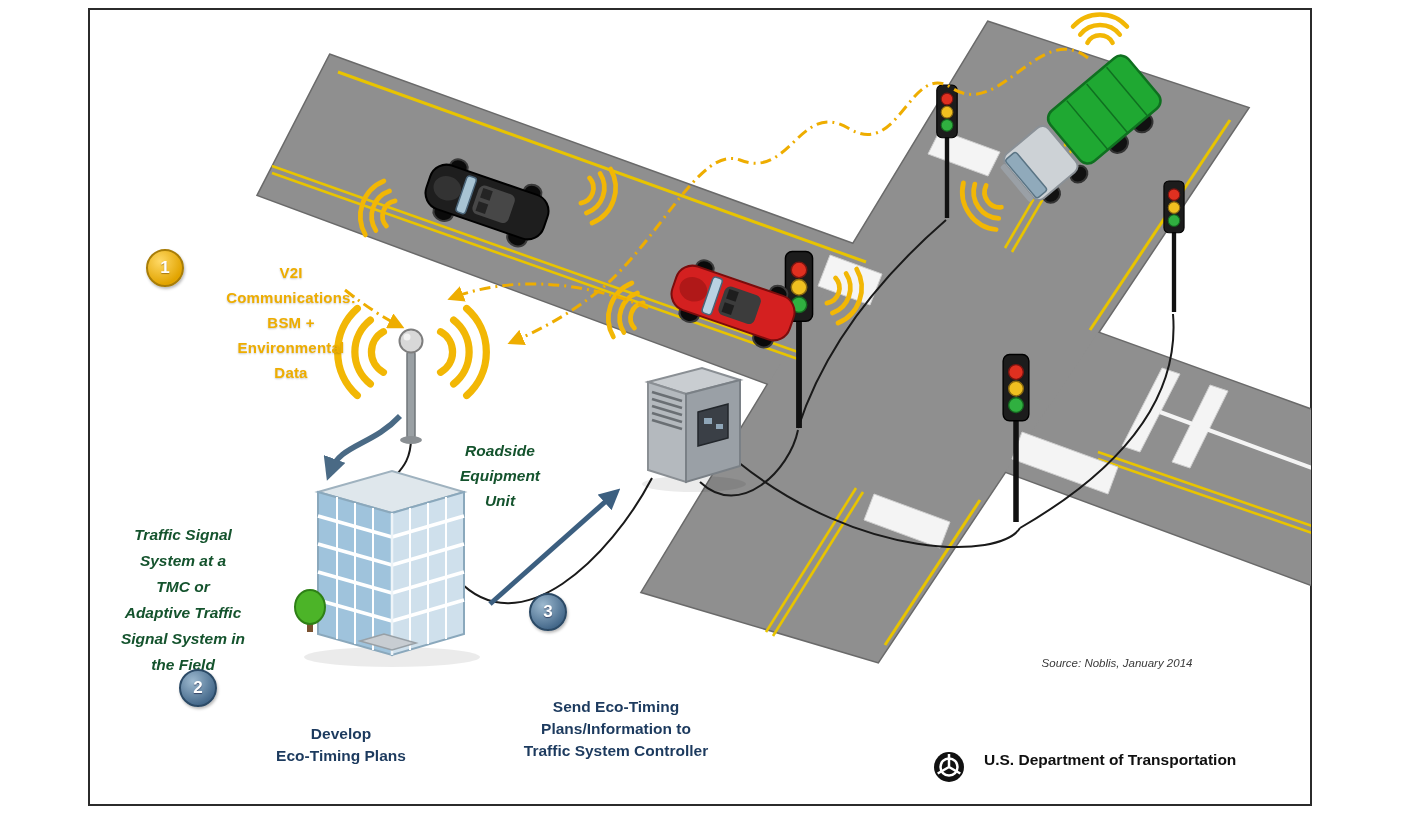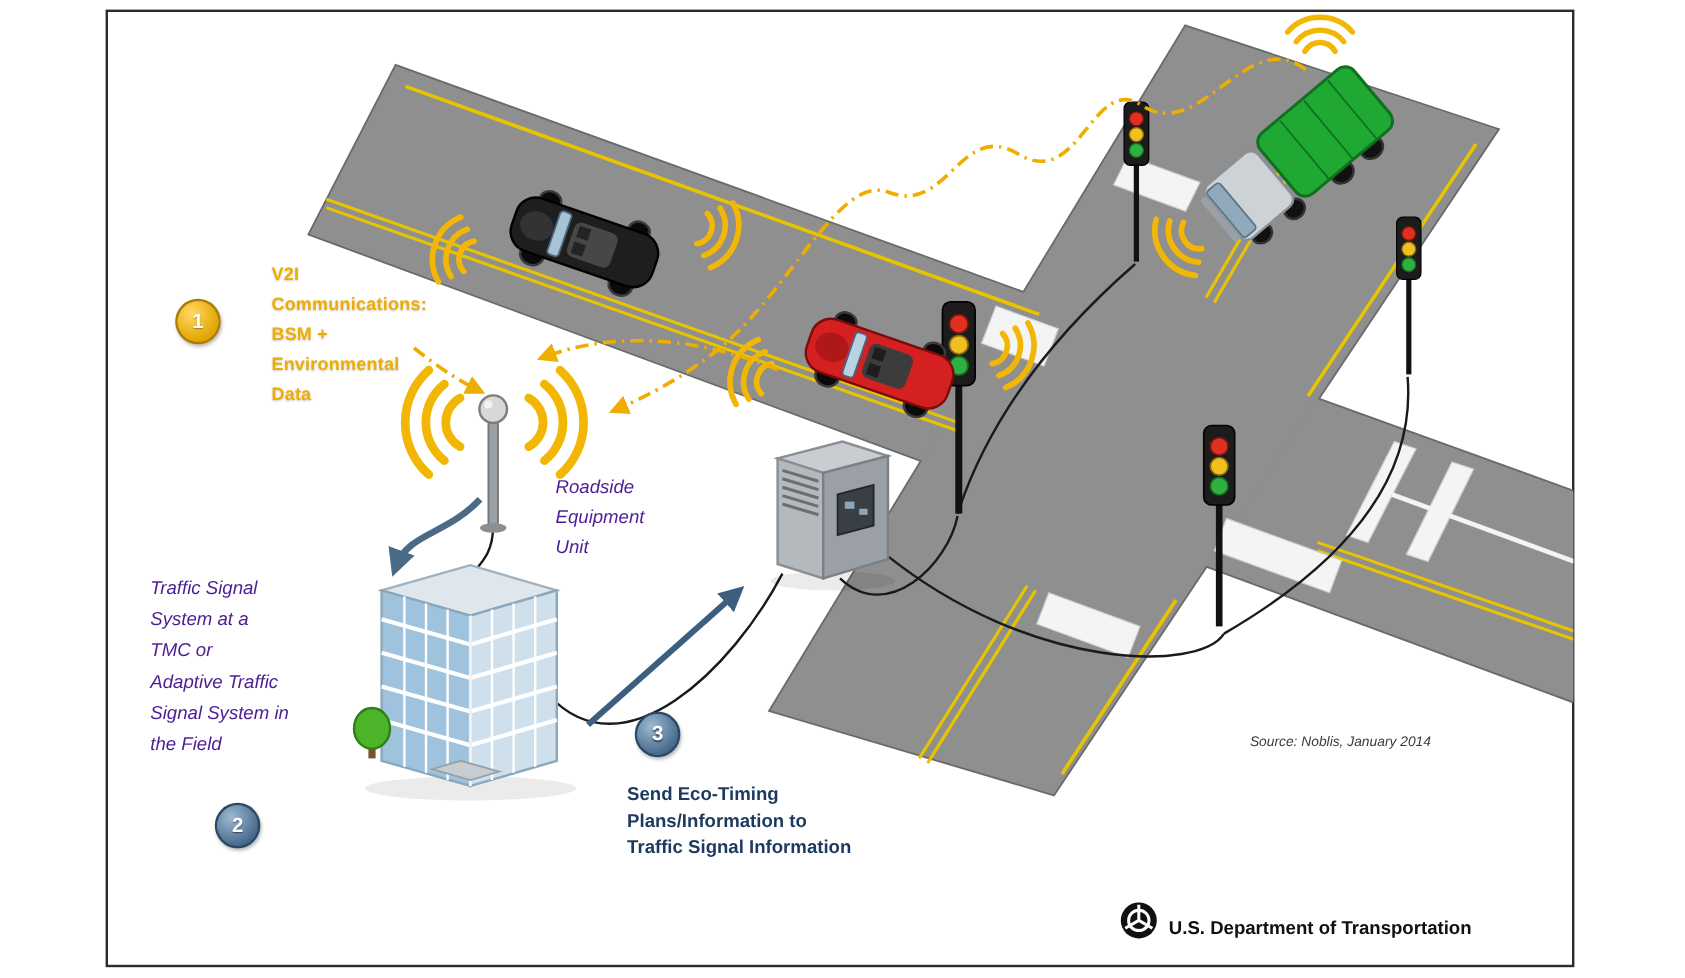--- a/index.html
+++ b/index.html
@@ -1,32 +1,32 @@
 <!DOCTYPE html>
 <html><head>
 <meta charset="utf-8">
 <style>
   html,body{margin:0;padding:0;background:#fff;}
   #stage{position:relative;width:1404px;height:815px;background:#fff;overflow:hidden;
          font-family:"Liberation Sans",sans-serif;}
   #art{position:absolute;left:0;top:0;}
-  .lbl{position:absolute;white-space:pre-line;transform:translateX(-50%);z-index:5;}
+  .lbl{position:absolute;white-space:pre-line;text-align:center;transform:translateX(-50%);z-index:5;margin-top:44px;}
   .lbl-gold{color:#eead00;font-weight:800;font-size:15px;line-height:25px;letter-spacing:.2px;
             text-shadow:0 1px 2px rgba(0,0,0,.22);}
-  .lbl-gray{color:#4c1d95;font-style:italic;font-weight:normal;font-size:15.5px;line-height:25px;}
+  .lbl-gray{color:#14532d;font-style:italic;font-weight:bold;font-size:15.5px;line-height:25px;}
   .lbl-navy{color:#1c3a5e;font-weight:bold;font-size:15.5px;line-height:22px;}
   .lbl-src{color:#3a3a3a;font-style:italic;font-size:11.5px;font-weight:normal;}
   .step-circle{position:absolute;width:34px;height:34px;border-radius:50%;display:flex;
                align-items:center;justify-content:center;font-weight:bold;font-size:17px;
                color:#fff;z-index:6;box-shadow:1px 2px 3px rgba(0,0,0,.28);}
   .gold{background:radial-gradient(circle at 35% 30%, #ffd966, #e2a400 72%);
         border:2px solid #a87d08;text-shadow:0 1px 1px rgba(120,80,0,.6);}
   .blue{background:radial-gradient(circle at 35% 30%, #9db9cf, #44688a 75%);
         border:2px solid #2c4a66;text-shadow:0 1px 1px rgba(0,0,40,.5);}
-  .footer{position:absolute;left:933px;top:751px;display:flex;align-items:flex-end;gap:9px;z-index:6;}
+  .footer{position:absolute;left:933px;top:751px;display:flex;align-items:flex-start;gap:19px;z-index:6;}
   .footer-text{font-weight:bold;font-size:15.5px;color:#101010;}
 </style>
 </head>
 <body>
 
 <div id="stage">
 
 <svg id="art" width="1404" height="815" viewBox="0 0 1404 815">
   <defs>
     <clipPath id="frameClip">
@@ -238,23 +238,25 @@
 Data</div>
 <div class="lbl lbl-gray" style="left:500px;top:394px">Roadside
 Equipment
 Unit</div>
 <div class="lbl lbl-gray" style="left:183px;top:478px;line-height:26px">Traffic Signal
 System at a
 TMC or
 Adaptive Traffic
 Signal System in
 the Field</div>
+<div class="lbl lbl-navy" style="left:341px;top:679px">Develop
+Eco-Timing Plans</div>
 <div class="lbl lbl-navy" style="left:616px;top:652px">Send Eco-Timing
 Plans/Information to
-Traffic Signal Information</div>
+Traffic System Controller</div>
 <div class="lbl lbl-src" style="left:1117px;top:613px">Source: Noblis, January 2014</div>
 
 <div class="footer">
   <svg width="32" height="32" viewBox="0 0 32 32">
     <circle cx="16" cy="16" r="15" fill="#111"></circle>
     <circle cx="16" cy="16" r="8.5" fill="none" stroke="#fff" stroke-width="2.5"></circle>
     <path d="M16,16 L16,3 M16,16 L4.7,22.5 M16,16 L27.3,22.5" stroke="#fff" stroke-width="2.5" fill="none"></path>
   </svg>
   <span class="footer-text">U.S. Department of Transportation</span>
 </div>

